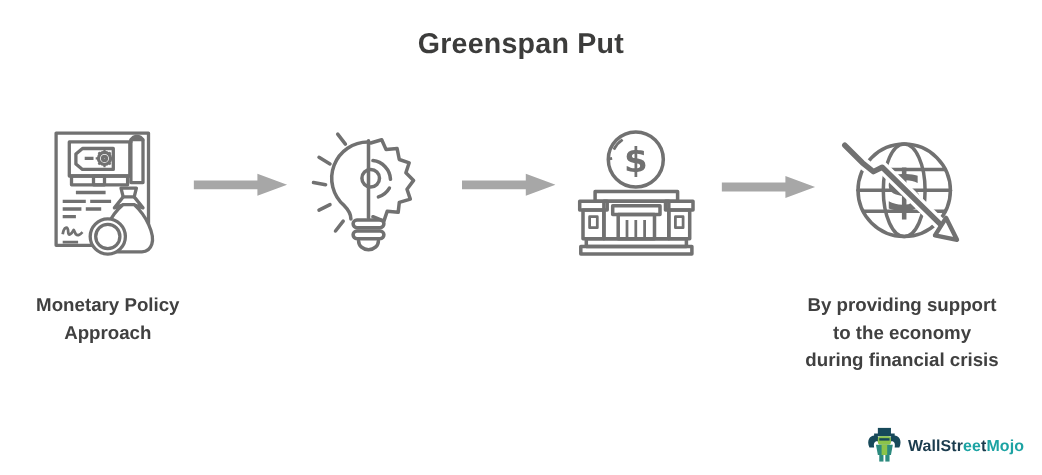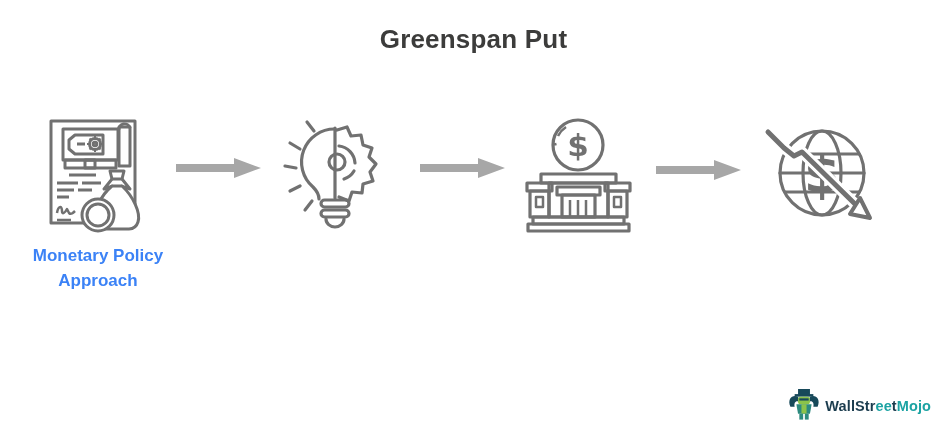--- a/index.html
+++ b/index.html
@@ -13,23 +13,23 @@
   }
   .title{
     position:absolute;top:24px;left:0;width:100%;
     text-align:center;
     font-size:26px;font-weight:700;color:#3c3c3b;
     letter-spacing:0.2px;
   }
   .step{position:absolute;top:112px;text-align:center;}
   .icon-box{height:125px;display:flex;align-items:center;justify-content:center;}
   .caption{
-    margin-top:6px;
+    margin-top:28px;
     font-size:17px;font-weight:700;line-height:25px;
-    color:#3b82f6;
+    color:#404040;
     white-space:pre-line;
   }
   .step1{left:8px;width:180px;}
   .step2{left:243px;width:180px;}
   .step3{left:470px;width:216px;}
   .step4{left:708px;width:224px;}
   .flow-arrow{position:absolute;top:153px;width:85px;height:30px;}
   .arrow1{left:176px;}
   .arrow2{left:420px;}
   .arrow3{left:656px;top:155px;}
@@ -153,20 +153,23 @@
         <ellipse cx="64" cy="57" rx="19" ry="42"></ellipse>
         <line x1="27" y1="38" x2="101" y2="38"></line>
         <line x1="22" y1="57" x2="106" y2="57"></line>
         <line x1="27" y1="76" x2="101" y2="76"></line>
         <text x="64" y="76" text-anchor="middle" font-family="'DejaVu Sans', sans-serif" font-size="52" font-weight="bold" fill="#717171" stroke="none">$</text>
         <polyline points="10,16 26,32 36,40 44,36 97,88" stroke="#ffffff" stroke-width="11"></polyline>
         <polyline points="10,16 26,32 36,40 44,36 97,88" stroke-width="5"></polyline>
         <polygon points="112,102 92,98 102,82" fill="#ffffff" stroke-width="4"></polygon>
       </svg>
     </div>
+    <div class="caption">By providing support
+to the economy
+during financial crisis</div>
   </div>
 
   <div class="logo">
     <span>
       <svg width="34" height="38" viewBox="0 0 40 44">
         <path d="M4,23 C0,14 6,8 13,11 L15,17 C10,15 8,18 9,23 Z" fill="#17495a"></path>
         <path d="M36,23 C40,14 34,8 27,11 L25,17 C30,15 32,18 31,23 Z" fill="#17495a"></path>
         <rect x="13" y="2" width="14" height="7" fill="#17495a"></rect>
         <rect x="9" y="8" width="22" height="3" fill="#17495a"></rect>
         <rect x="13" y="11" width="14" height="9" rx="3" fill="#8bc34a"></rect>

